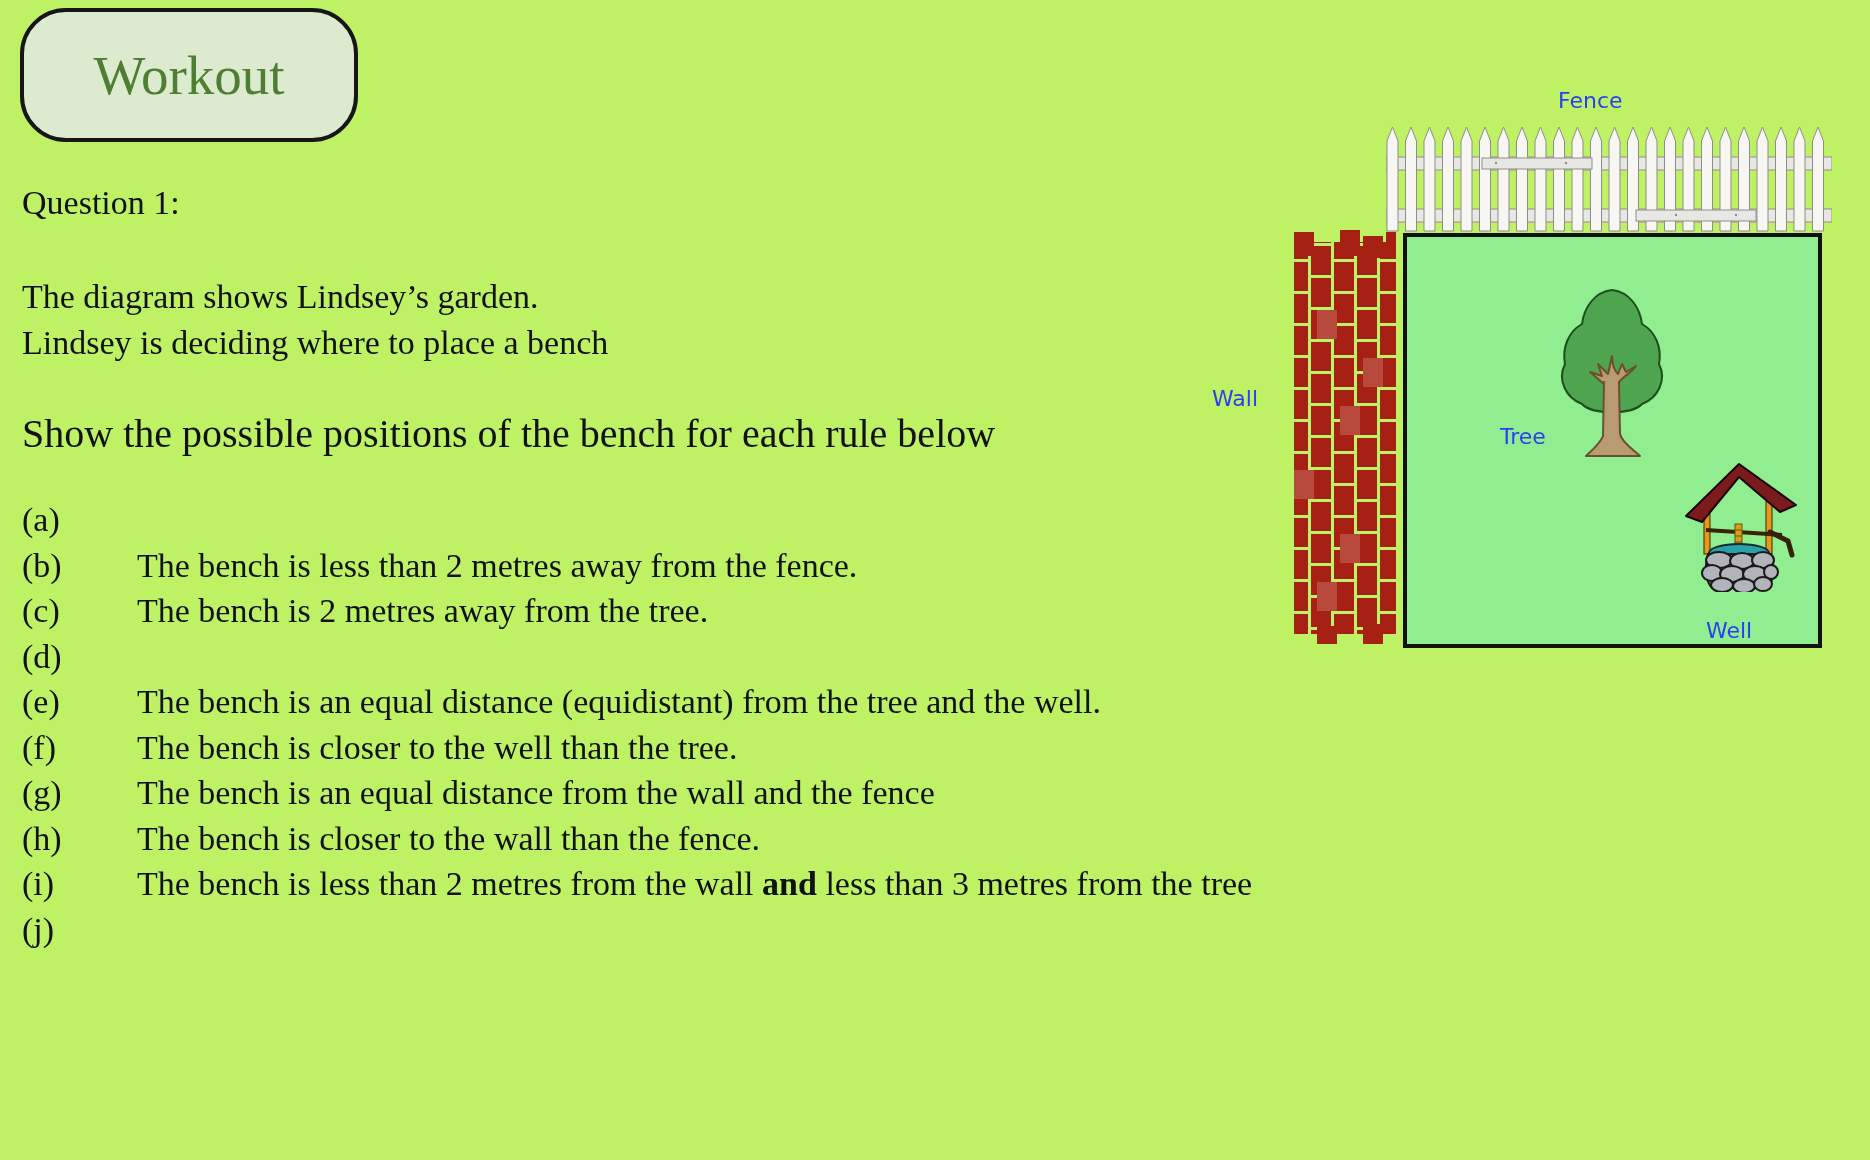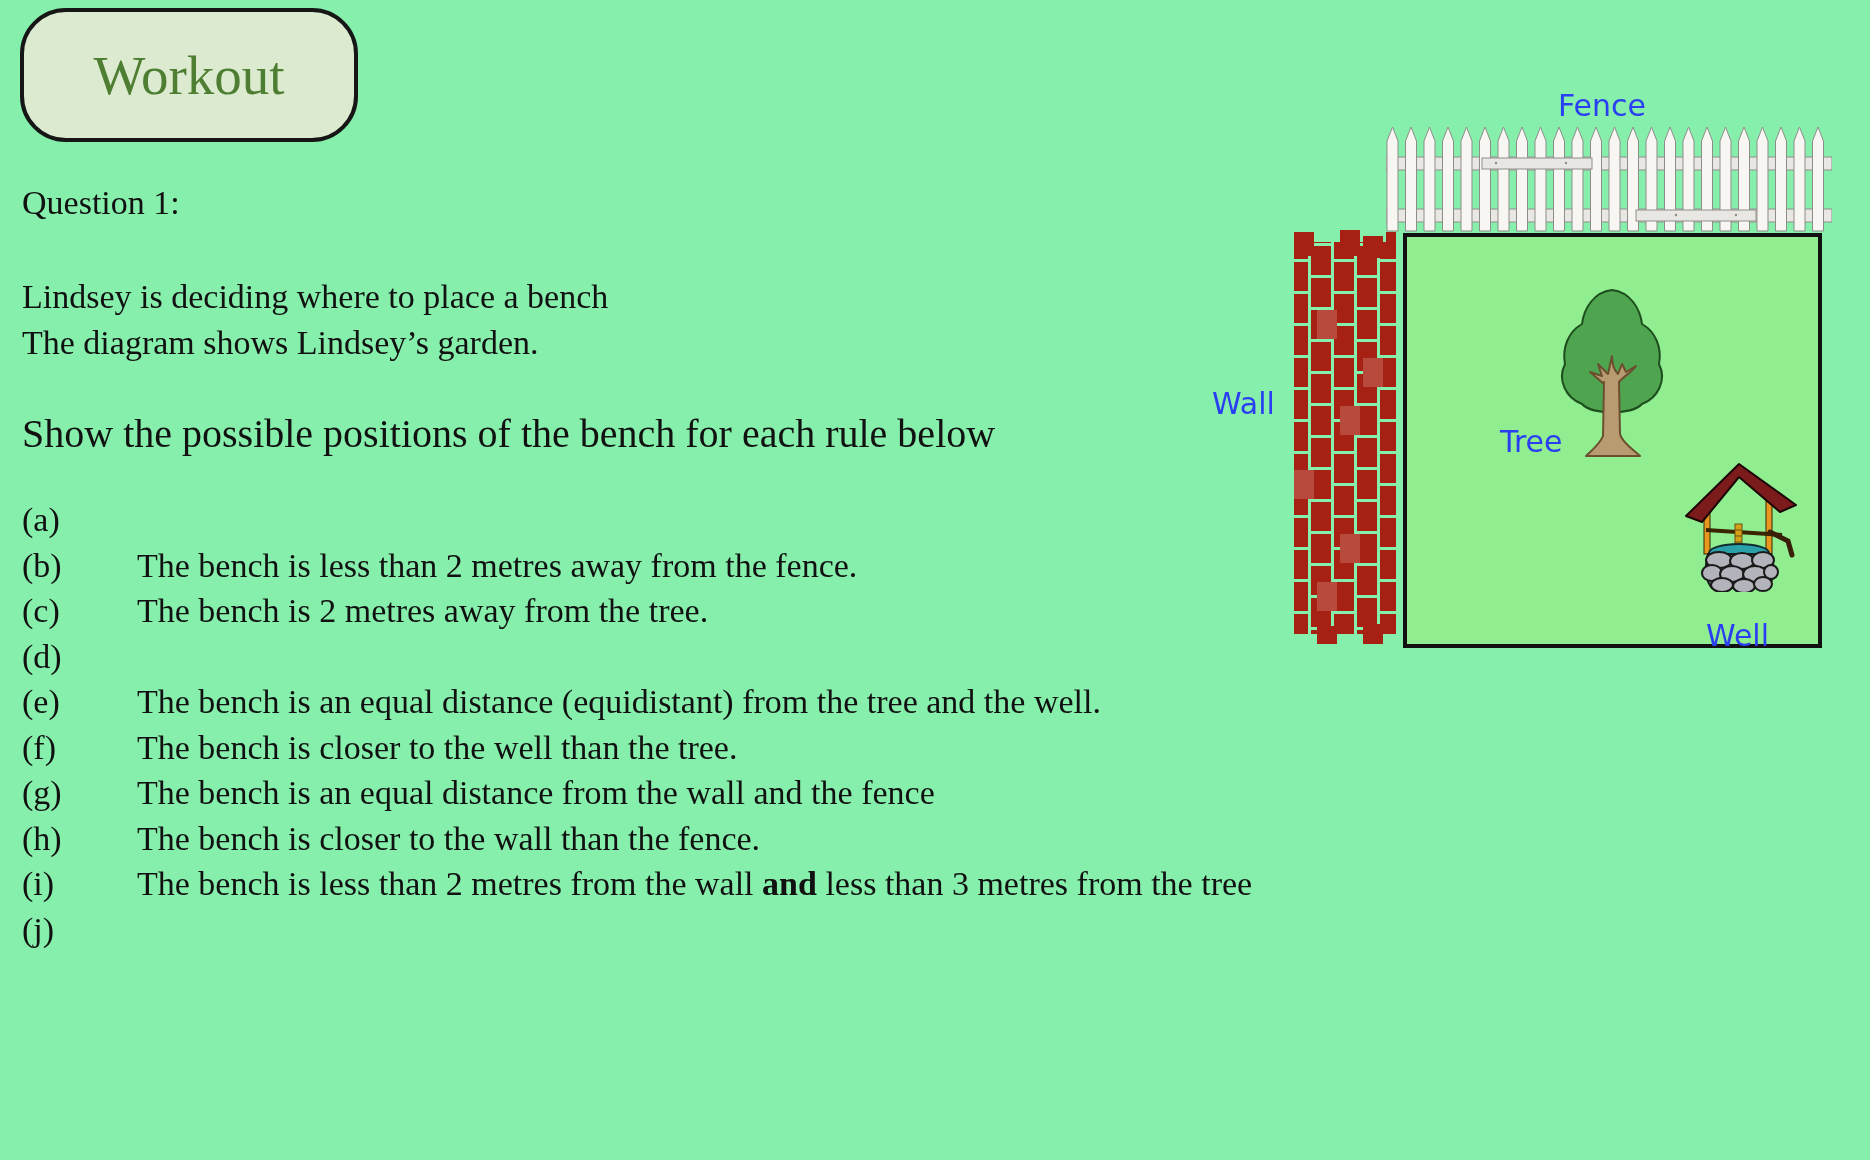--- a/index.html
+++ b/index.html
@@ -1,59 +1,59 @@
 <!DOCTYPE html>
 <html><head>
 <meta charset="utf-8">
 <style>
   * { margin:0; padding:0; box-sizing:border-box; }
   html,body { width:1870px; height:1160px; background:#ffffff; overflow:hidden;
               font-family:"Liberation Serif", serif; color:#111; }
-  .page { position:relative; width:1870px; height:1160px; background:#86efac; }
+  .page { position:relative; width:1870px; height:1160px; background:#bef264; }
 
   
   .badge { position:absolute; left:20px; top:8px; width:338px; height:134px;
            background:#dcead0; border:4px solid #161616; border-radius:46px;
            display:flex; align-items:center; justify-content:center; }
   .badge span { font-size:55px; color:#4e7e32; font-family:"Liberation Serif", serif; }
 
   
   .q-title { position:absolute; left:22px; top:180px; font-size:34px; line-height:45.5px; }
   .intro   { position:absolute; left:22px; top:274px; font-size:34px; line-height:45.5px; }
   .instruction { position:absolute; left:22px; top:411px; font-size:40px; line-height:45.5px; }
   .rules { position:absolute; left:22px; top:497px; font-size:34px; line-height:45.5px; width:1560px; }
   .rule-row { display:flex; }
   .rule-label { width:115px; flex:0 0 115px; }
   .rule-text b { font-weight:bold; }
 
   
   .diagram { position:absolute; left:0; top:0; width:1870px; height:1160px; pointer-events:none; }
-  .dlabel { position:absolute; font-family:"DejaVu Sans", sans-serif; font-size:30px;
+  .dlabel { position:absolute; font-family:"DejaVu Sans", sans-serif; font-size:22px;
             color:#2a3ff2; white-space:nowrap; }
   .garden { position:absolute; left:1403px; top:233px; width:419px; height:415px;
             background:#90ee90; border:4px solid #111; }
   .fence-svg { position:absolute; left:1386px; top:127px; }
   .wall-svg  { position:absolute; left:1288px; top:230px; }
   .tree-svg  { position:absolute; left:1546px; top:286px; }
   .well-svg  { position:absolute; left:1682px; top:458px; }
 </style>
 </head>
 <body>
 
 <div class="page">
 
   <div class="badge">
     <span>Workout</span>
   </div>
 
   <div class="q-title">Question 1:</div>
 
   <div class="intro">
+    <div>The diagram shows Lindsey’s garden.</div>
     <div>Lindsey is deciding where to place a bench</div>
-    <div>The diagram shows Lindsey’s garden.</div>
   </div>
 
   <div class="instruction">Show the possible positions of the bench for each rule below</div>
 
   <div class="rules">
     <div class="rule-row">
       <span class="rule-label">(a)</span>
     </div>
     <div class="rule-row">
       <span class="rule-label">(b)</span>

